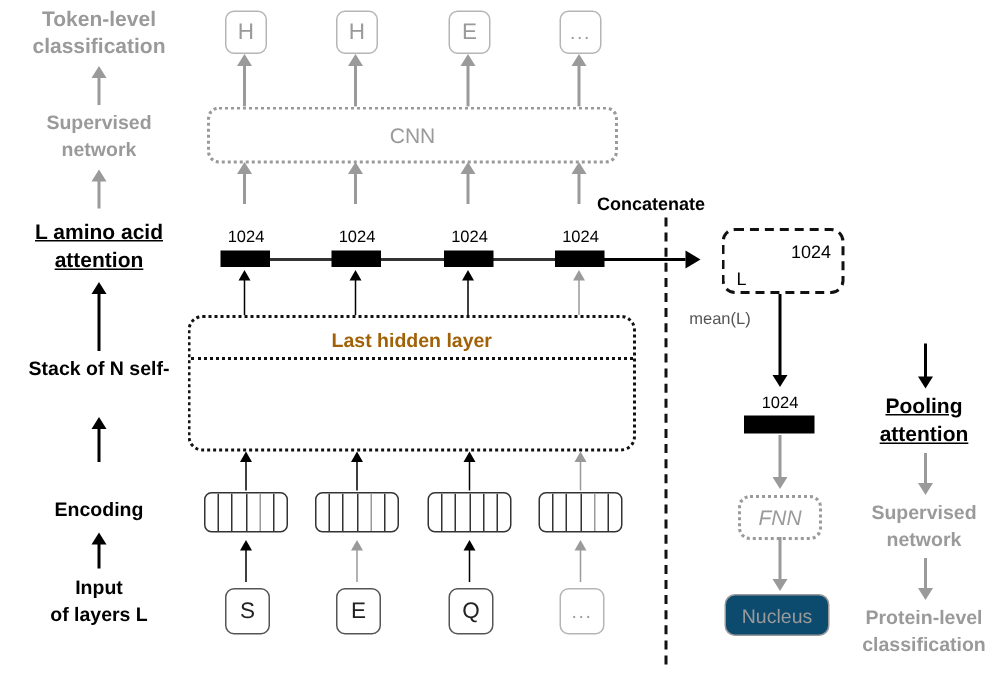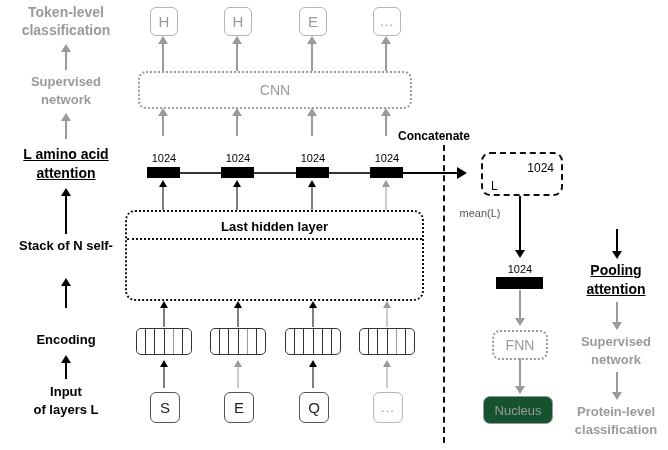--- a/index.html
+++ b/index.html
@@ -43,38 +43,38 @@
           font-size:15px;color:#9a9a9a;font-family:"Liberation Sans",sans-serif;}
   .tokbox.dark{border-color:#555;color:#222;}
   .tokbox.dots{font-size:13px;letter-spacing:1px;}
 
   .dotbox{position:absolute;border:2px dotted #9a9a9a;border-radius:8px;background:#fff;
           display:flex;align-items:center;justify-content:center;
           font-size:14px;color:#9a9a9a;}
 
   .tfbox{position:absolute;border:2px dotted #111;border-radius:10px;background:#fff;}
   .tfdiv{position:absolute;left:0;right:0;border-top:2px dotted #111;}
-  .tftext{position:absolute;left:0;right:0;text-align:center;font-size:13px;font-weight:bold;color:#000000;}
+  .tftext{position:absolute;left:0;right:0;text-align:center;font-size:13px;font-weight:bold;color:#a16207;}
 
   .dashbox{position:absolute;border:2px dashed #111;border-radius:9px;background:#fff;}
 
   .blackbar{position:absolute;background:#000;}
   .barlabel{position:absolute;font-size:11px;color:#000;text-align:center;white-space:nowrap;}
 
   
   .strip{position:absolute;border:1px solid #333;border-radius:5px;background:#fff;
          display:flex;overflow:hidden;box-sizing:border-box;}
   .strip i{flex:1;border-right:1px solid #333;}
   .strip i:last-child{border-right:none;}
   .strip i.gr{border-right-color:#9a9a9a;}
 
   
   .vdash{position:absolute;border-left:2px dashed #111;}
 
-  .rbox{position:absolute;border:1px solid #9a9a9a;border-radius:7px;background:#14532d;
+  .rbox{position:absolute;border:1px solid #9a9a9a;border-radius:7px;background:#0c4a6e;
         display:flex;align-items:center;justify-content:center;font-size:13px;color:#9a9a9a;}
 </style>
 </head>
 <body>
 
 <div id="stage">
 
   <div class="lbl gray" style="left:0;top:4px;width:132px;font-size:14px;">Token-level</div>
   <div class="lbl gray" style="left:0;top:22px;width:132px;font-size:14px;">classification</div>
 
@@ -302,21 +302,21 @@
   </div>
 
   <div class="barlabel" style="left:492px;top:263px;width:56px;">1024</div>
   <div class="blackbar" style="left:496px;top:277px;width:47px;height:12px;"></div>
 
   <div class="arr g down" style="left:514px;top:290px;width:12px;height:36px;">
     <span class="shaft" style="height:30px;"></span>
       <span class="head"></span>
   </div>
 
-  <div class="dotbox" style="left:492px;top:330px;width:52px;height:26px;">
+  <div class="dotbox" style="left:492px;top:330px;width:52px;height:26px;font-style:italic;">
     <span>FNN</span>
   </div>
 
   <div class="arr g down" style="left:514px;top:358px;width:12px;height:36px;">
     <span class="shaft" style="height:30px;"></span>
       <span class="head"></span>
   </div>
 
   <div class="rbox" style="left:483px;top:396px;width:68px;height:26px;">
     <span>Nucleus</span>

